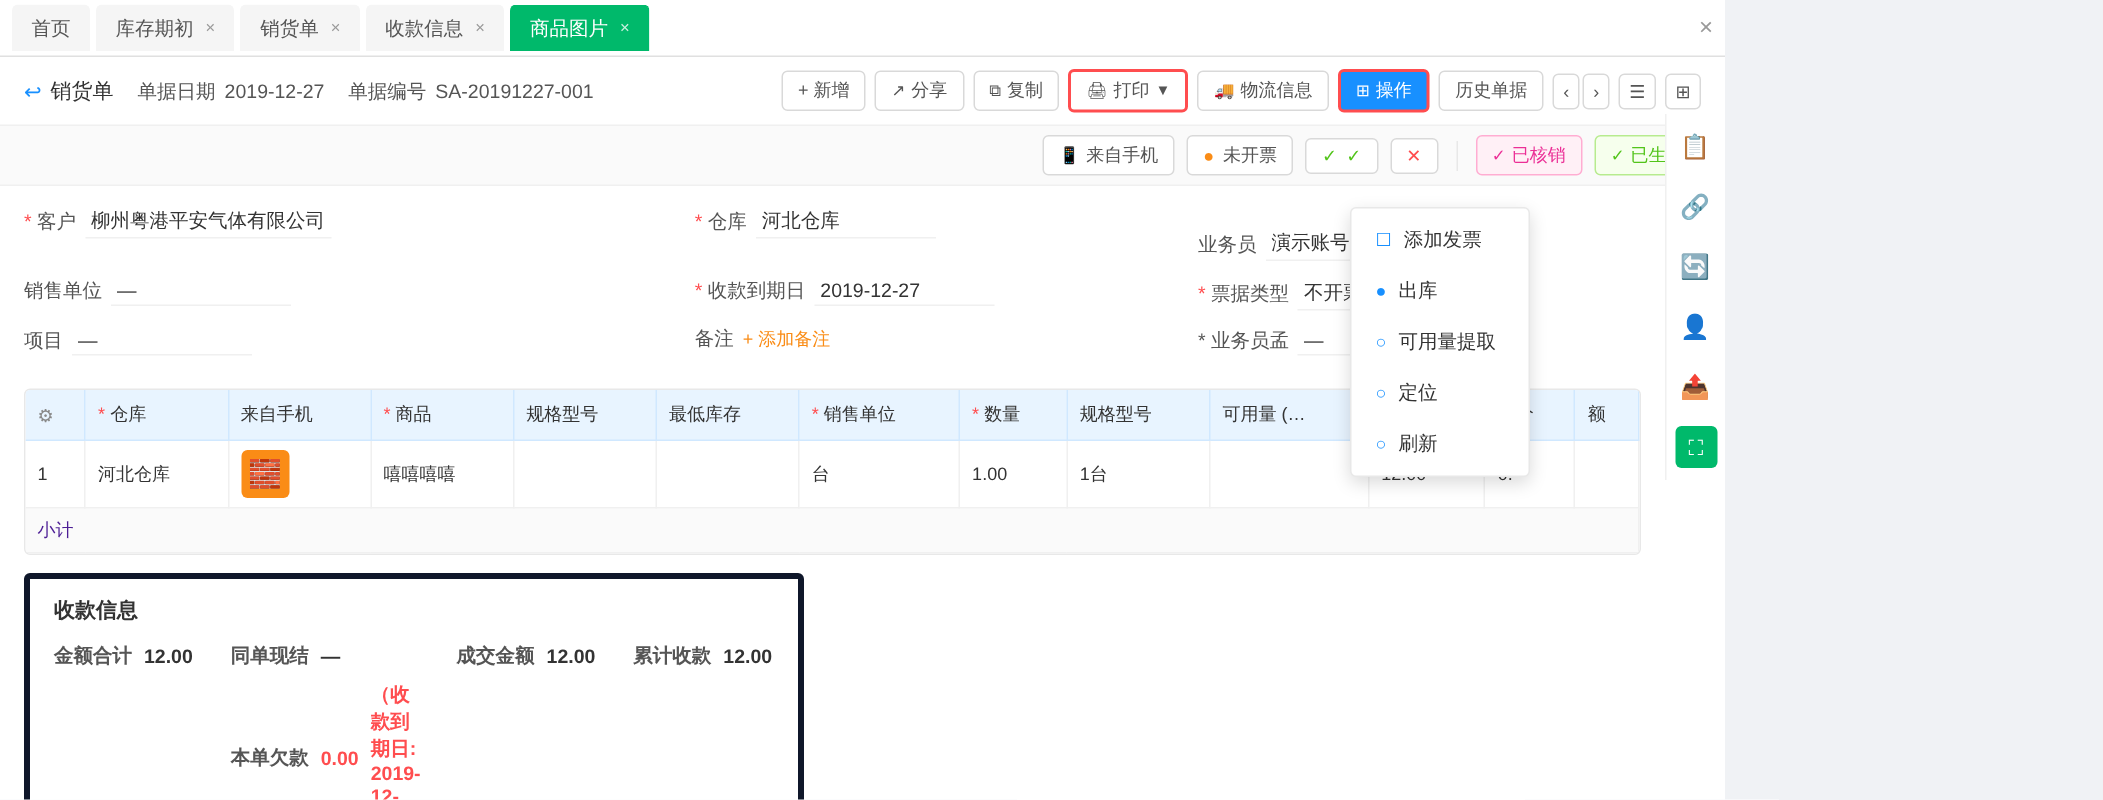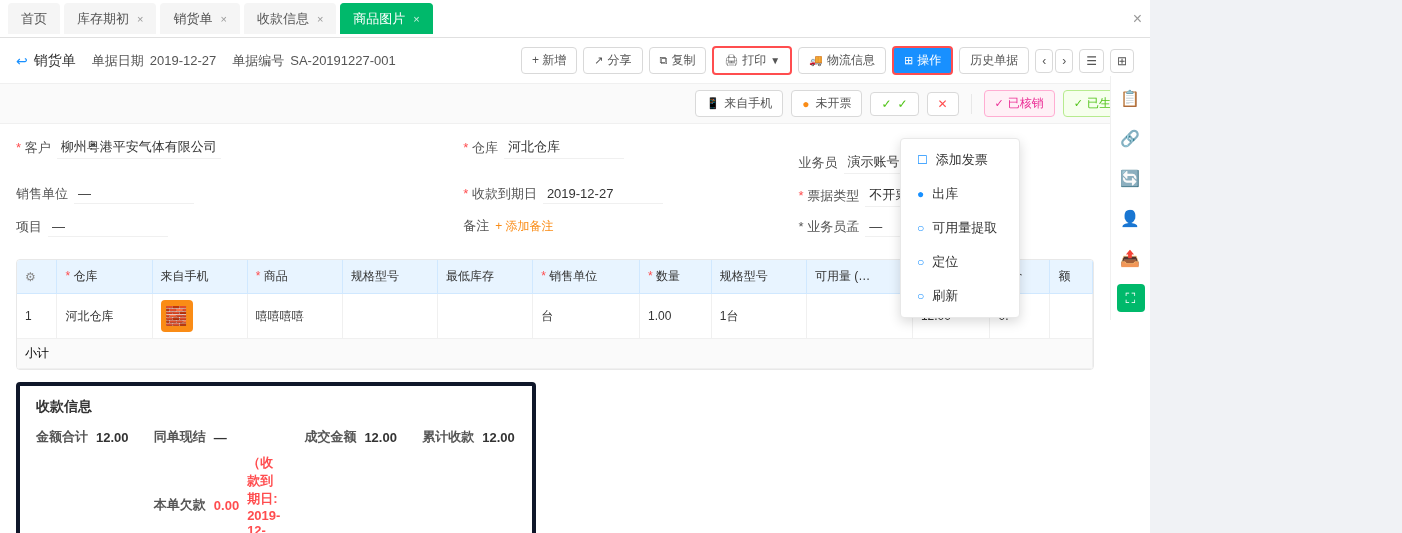--- a/index.html
+++ b/index.html
@@ -78,21 +78,21 @@
     thead th {
       padding: 8px 8px; text-align: left; font-weight: 500; color: #333;
       border-right: 1px solid #d0e8ff; border-bottom: 1px solid #d0e8ff;
       white-space: nowrap;
     }
     thead th.required::before { content: '* '; color: #ff4d4f; }
     thead th .gear-icon { color: #888; }
     tbody tr { background: #fff; }
     tbody td { padding: 6px 8px; border-right: 1px solid #f0f0f0; border-bottom: 1px solid #f0f0f0; vertical-align: middle; }
     .subtotal-row { background: #fafafa; }
-    .subtotal-row td { font-size: 12px; color: #000000; }
+    .subtotal-row td { font-size: 12px; color: #4c1d95; }
 
     
     .info-panel {
       margin: 12px 16px;
       border: 4px solid #0f172a;
       border-radius: 4px;
       padding: 12px 16px;
       background: #fff;
       max-width: 520px;
     }

